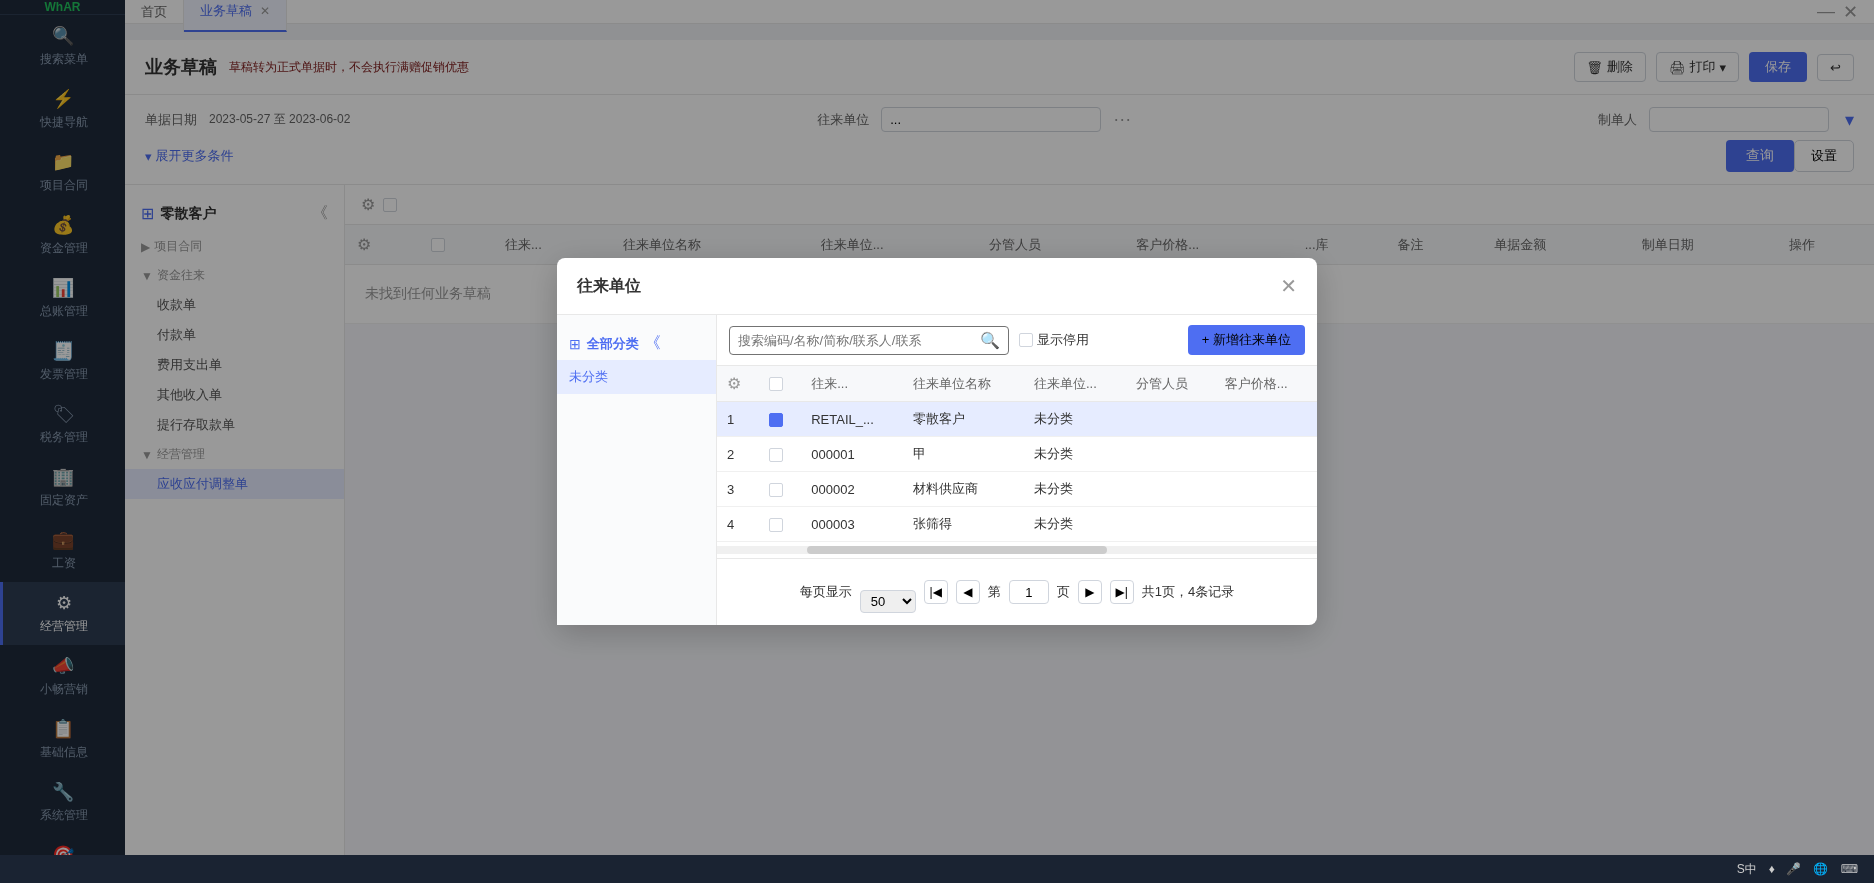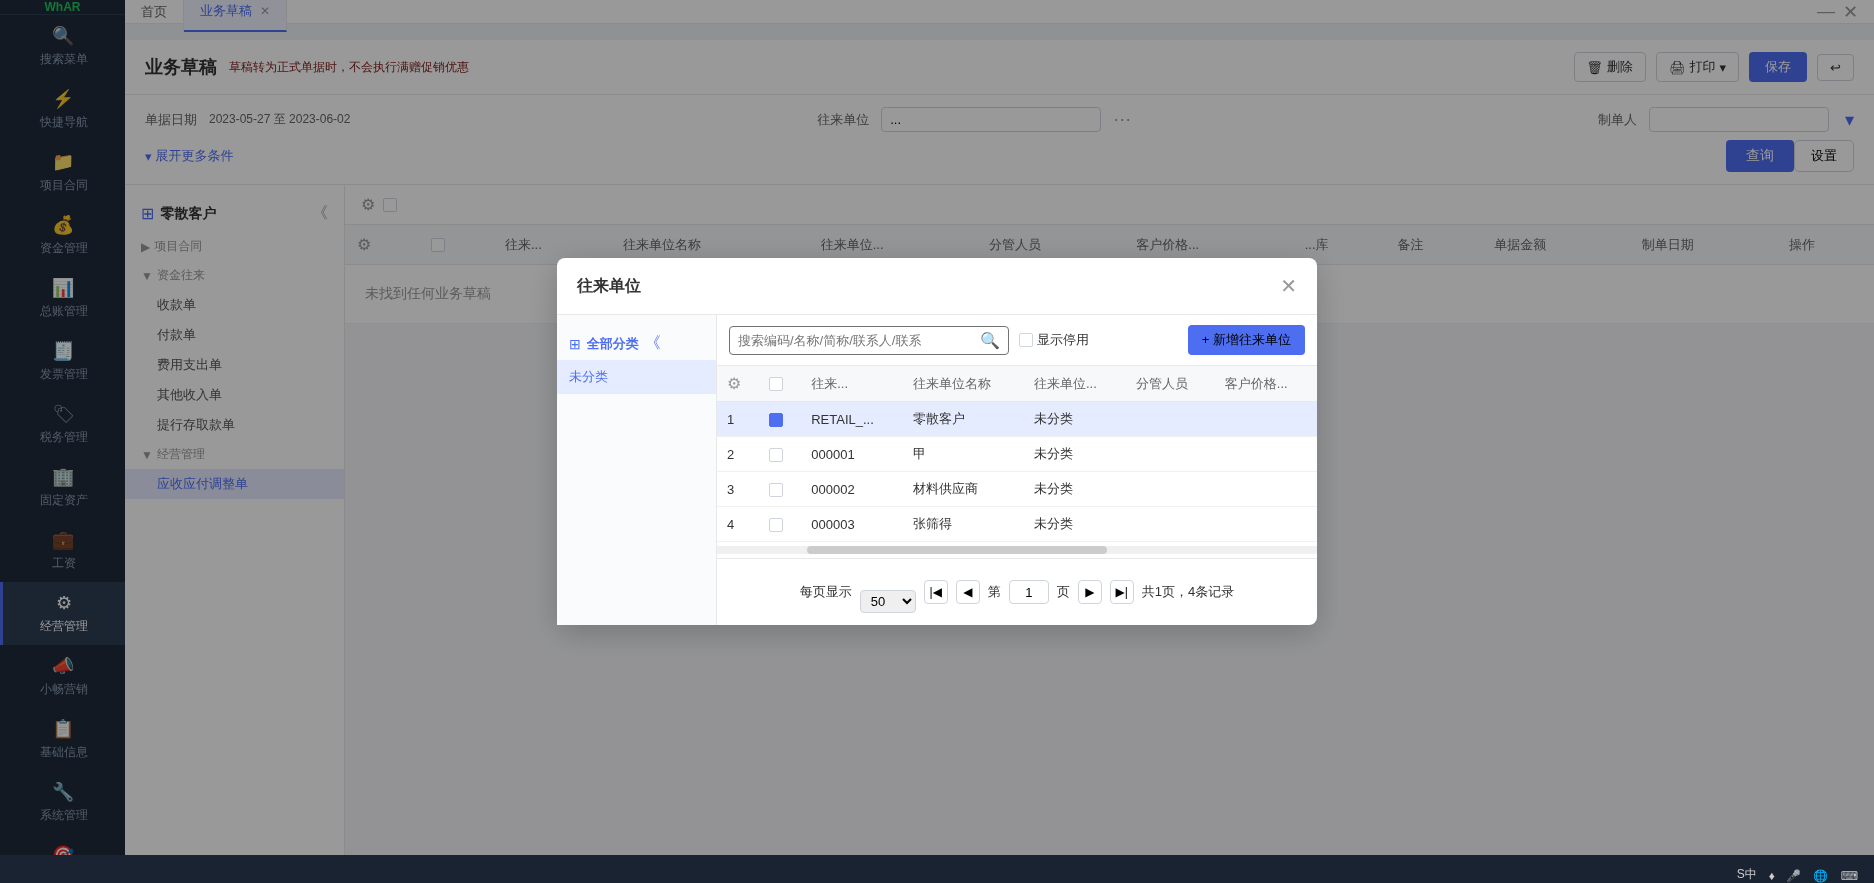--- a/index.html
+++ b/index.html
@@ -146,21 +146,21 @@
     .page-nav-btn { width: 24px; height: 24px; border: 1px solid #d0d5dd; border-radius: 4px; background: #fff; cursor: pointer; display: flex; align-items: center; justify-content: center; font-size: 12px; }
     .page-num-input { width: 40px; height: 24px; border: 1px solid #d0d5dd; border-radius: 4px; text-align: center; font-size: 13px; }
     .page-size-select { padding: 2px 6px; border: 1px solid #d0d5dd; border-radius: 4px; font-size: 13px; margin-top: 19px; }
 
     
     .dialog-actions { padding: 12px 20px; border-top: 1px solid #e8e8e8; display: flex; align-items: center; justify-content: flex-end; gap: 12px; }
     .btn-cancel { padding: 7px 24px; border: 1px solid #d0d5dd; border-radius: 4px; background: #fff; cursor: pointer; font-size: 14px; color: #333; }
     .btn-confirm { padding: 7px 24px; border: none; border-radius: 4px; background: #4e6ef2; cursor: pointer; font-size: 14px; color: #fff; }
 
     
-    .statusbar { position: fixed; bottom: 0; left: 0; right: 0; height: 28px; background: #1a2332; display: flex; align-items: flex-end; justify-content: flex-end; padding: 0 16px; z-index: 200; }
+    .statusbar { position: fixed; bottom: 0; left: 0; right: 0; height: 28px; background: #1a2332; display: flex; align-items: center; justify-content: flex-end; padding: 8px 16px; z-index: 200; }
     .statusbar-item { color: #ccc; font-size: 12px; margin-left: 12px; }
 
     
     .cb { width: 14px; height: 14px; border: 1px solid #d0d5dd; border-radius: 2px; display: inline-block; vertical-align: middle; background: #fff; }
     .cb.checked { background: #4e6ef2; border-color: #4e6ef2; }
 
     
     .gear-icon { color: #999; cursor: pointer; font-size: 16px; }
 
     .no-data-tip { padding: 20px; color: #999; font-size: 14px; }

